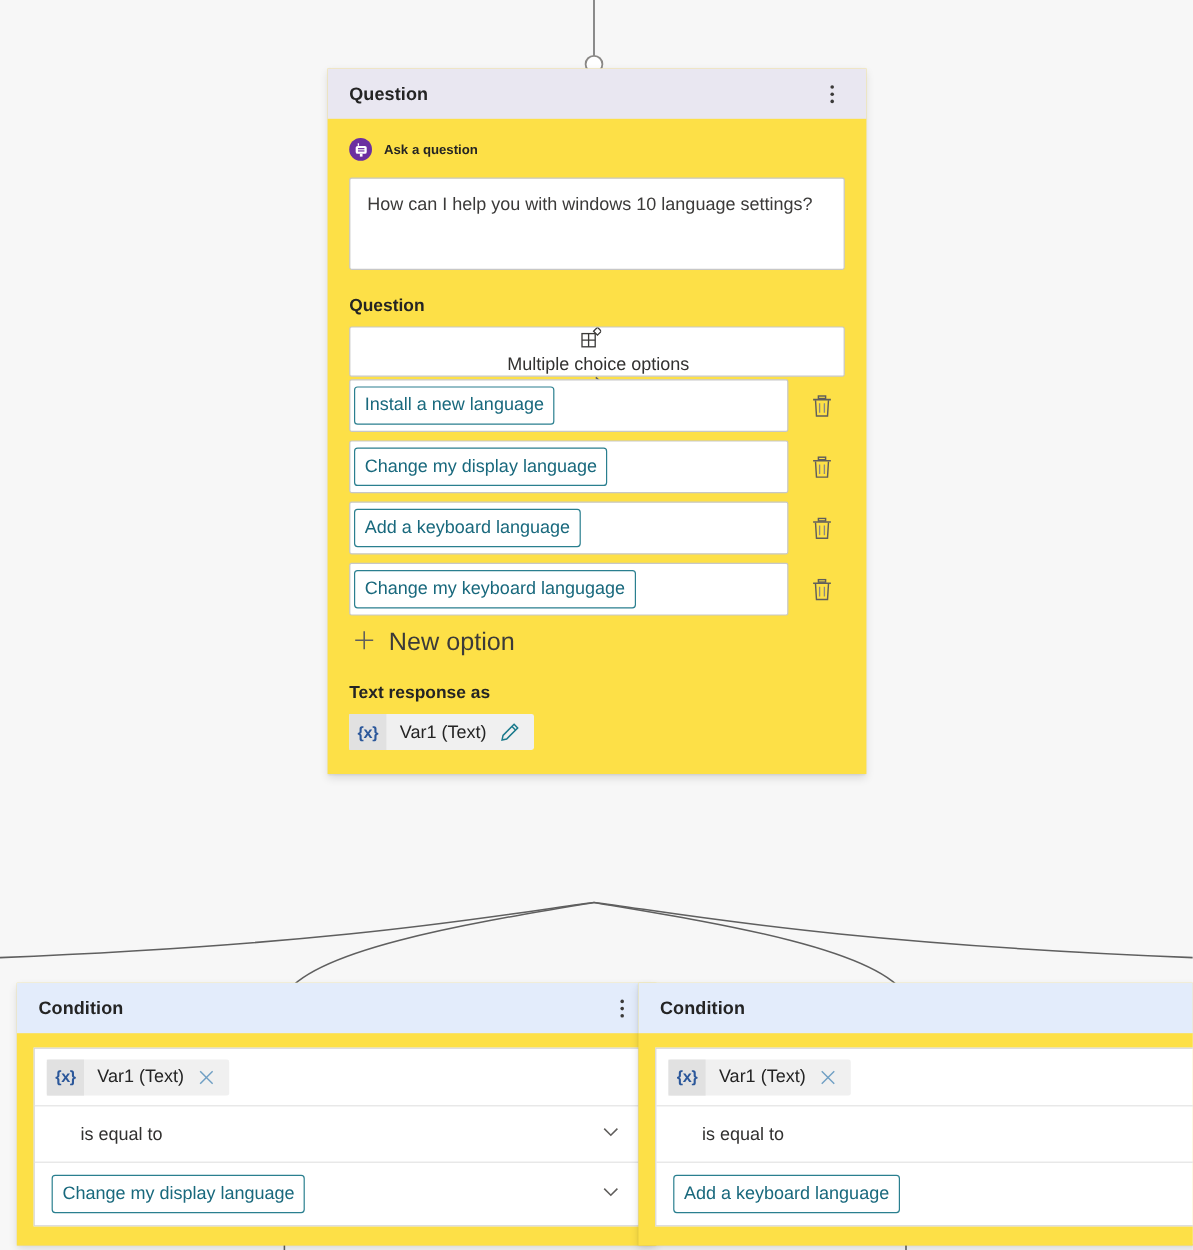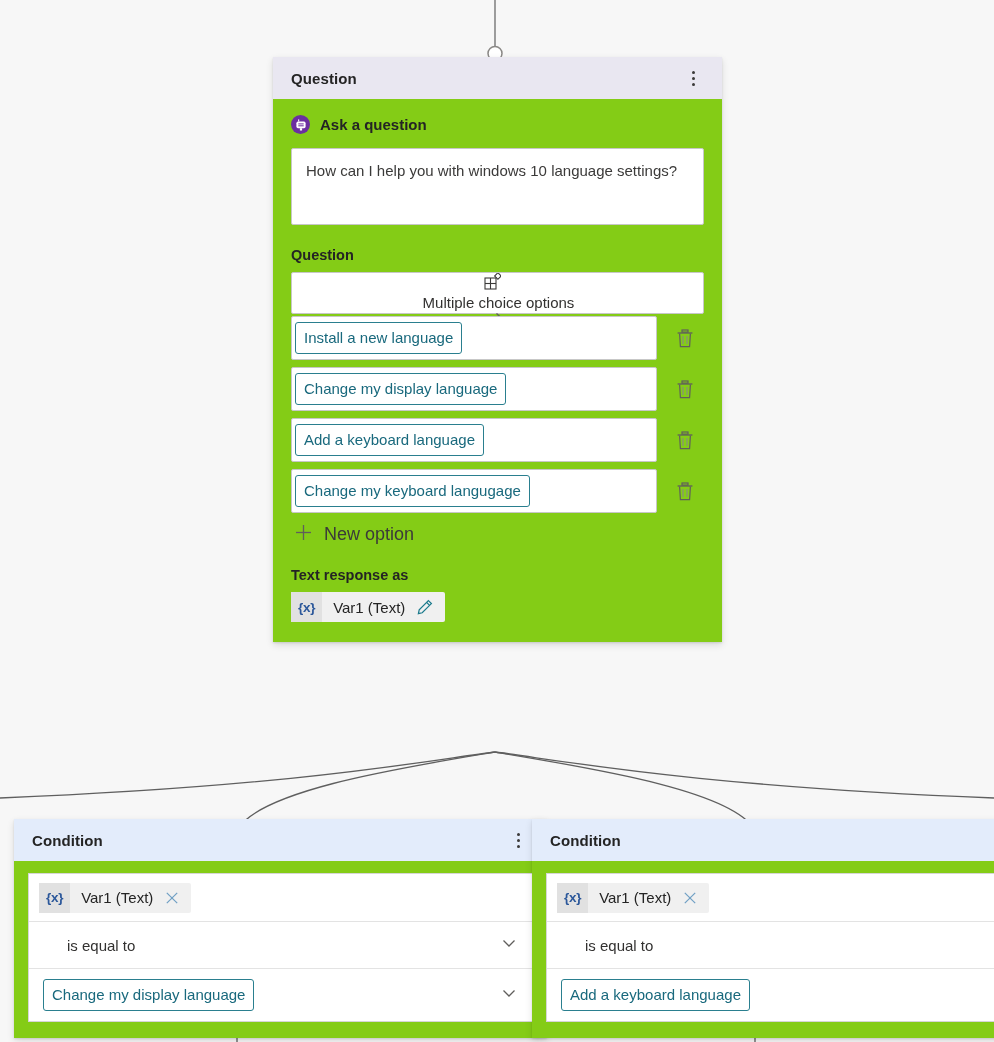--- a/index.html
+++ b/index.html
@@ -27,21 +27,21 @@
     position: absolute;
     left: 0; top: 0;
     width: 994px;
     height: 1042px;
     pointer-events: none;
   }
 
   
   .card {
     position: absolute;
-    background: #84cc16;
+    background: #fde047;
     box-shadow: 0 0.6px 1.8px rgba(0,0,0,0.10), 0 3.2px 7.2px rgba(0,0,0,0.12);
   }
   .card-header {
     display: flex;
     align-items: center;
     justify-content: space-between;
     height: 42px;
     padding: 0 16px 0 18px;
     box-sizing: border-box;
   }
@@ -91,21 +91,21 @@
     width: 19px; height: 19px;
     border-radius: 50%;
     background: #6b2fa0;
     display: flex;
     align-items: center;
     justify-content: center;
     flex: 0 0 auto;
   }
   .bot-icon svg { display: block; }
   .ask-label {
-    font-size: 15px;
+    font-size: 11px;
     font-weight: bold;
     color: #242424;
   }
 
   .msg-box {
     border: 1px solid #c7c7c7;
     background: #fff;
     border-radius: 2px;
     padding: 11px 14px 12px 14px;
     font-size: 15px;
@@ -187,21 +187,21 @@
     display: flex;
     align-items: center;
     gap: 12px;
     margin-top: 11px;
     margin-left: 4px;
     cursor: pointer;
     width: max-content;
   }
   .new-option .plus { flex: 0 0 auto; }
   .new-option-label {
-    font-size: 18px;
+    font-size: 21px;
     color: #3b3a39;
   }
 
   .var-chip {
     display: inline-flex;
     align-items: center;
     background: #f0f0f0;
     border-radius: 2px;
     height: 30px;
     width: max-content;

